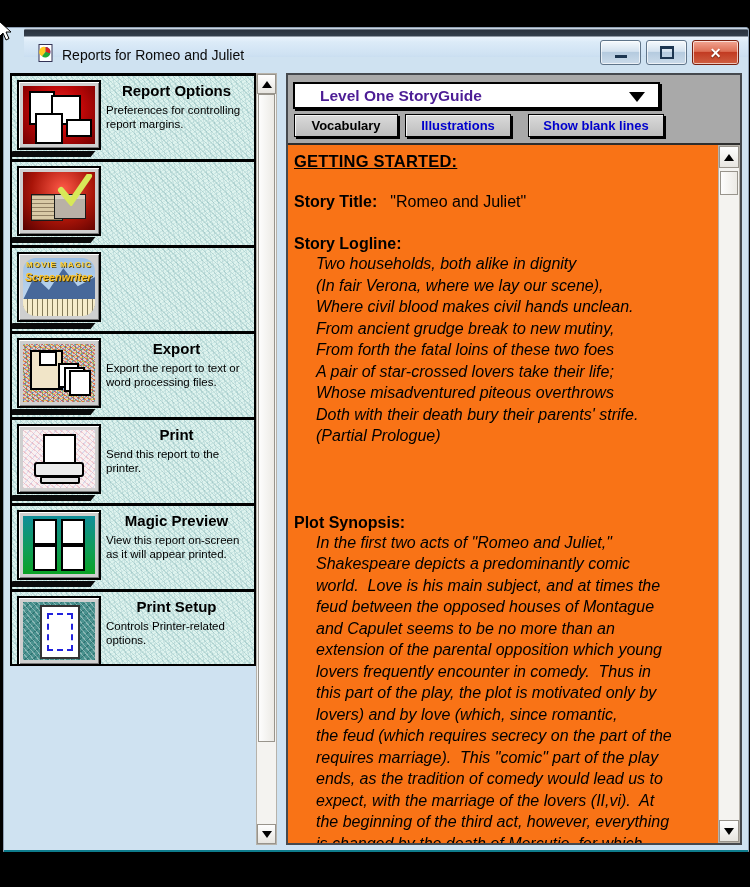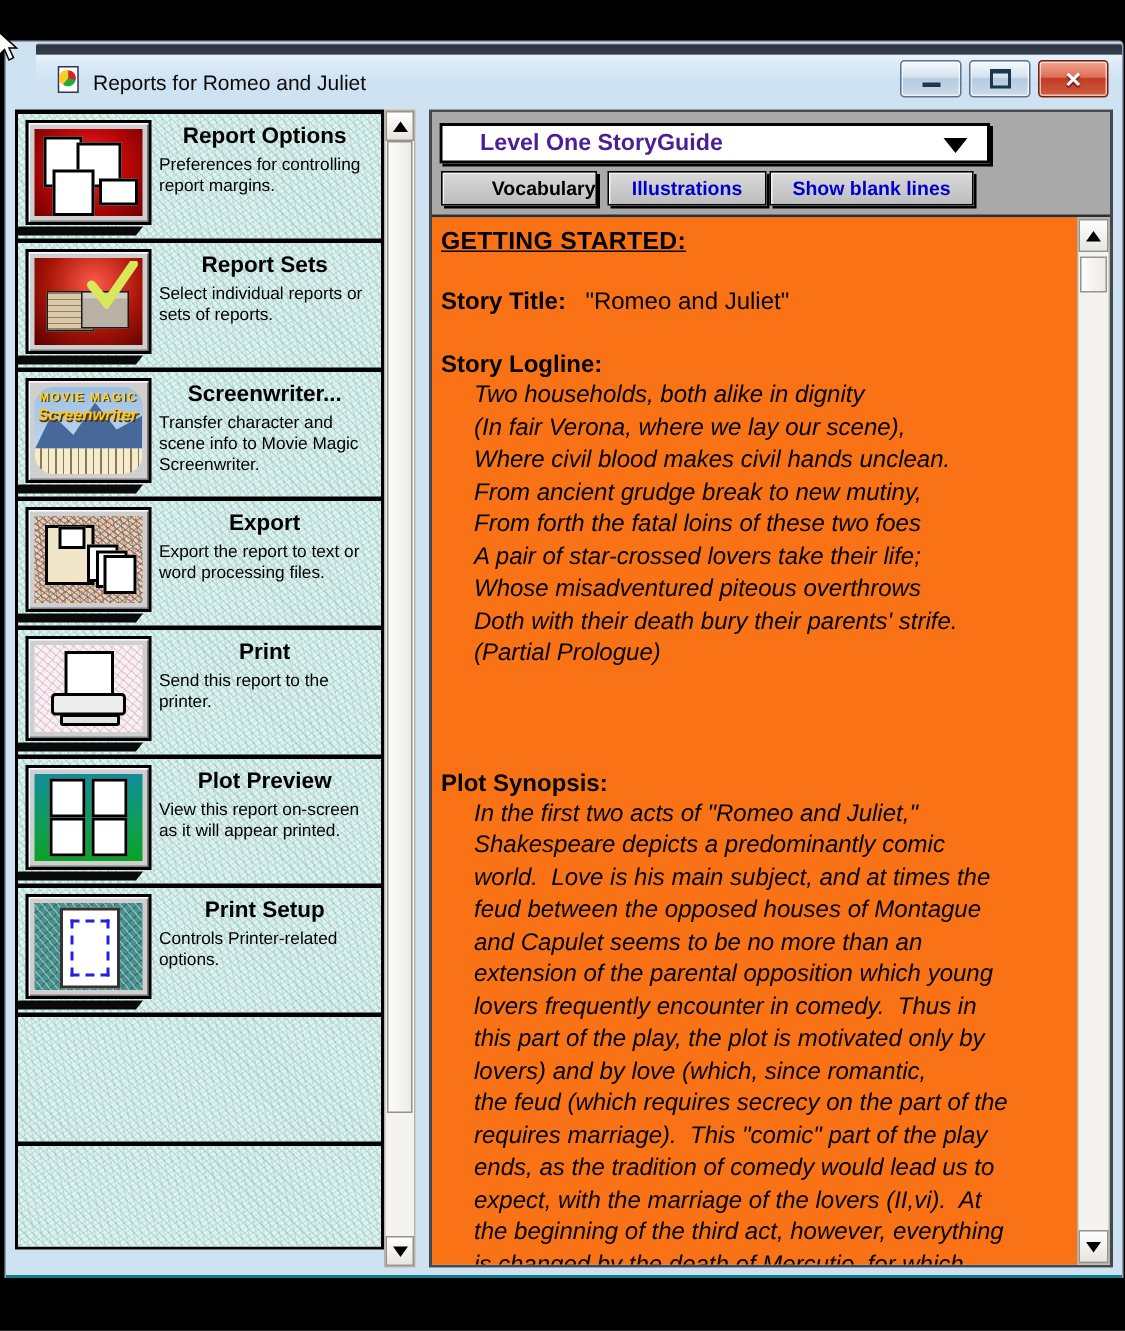--- a/index.html
+++ b/index.html
@@ -23,21 +23,21 @@
   .cap-btn.close{width:45px;border-color:#78200f;
     background:linear-gradient(#f2a693,#dd6f55 45%,#c23b22 50%,#cf5f42);}
   .glyph-min{width:12px;height:3px;background:#1d3click651;background:#1d3651;margin-top:7px;}
   .glyph-max{width:10px;height:8px;border:2px solid #1d3651;border-top-width:3px;background:transparent;}
   .glyph-close{color:#fff;font-size:14px;font-weight:bold;line-height:14px;
     text-shadow:0 1px 1px rgba(90,20,8,.9);}
 
   .client{position:absolute;left:1px;right:1px;top:43px;bottom:0;background:#cfe2f1;}
 
   
-  .sidebar{position:absolute;left:5px;top:2px;width:246px;height:760px;
+  .sidebar{position:absolute;left:5px;top:2px;width:246px;height:593px;
     border:2px solid #000;border-top-width:3px;box-sizing:border-box;background:#dcf2ee;
     display:flex;flex-direction:column;overflow:hidden;}
   .speckle{background-color:#def3ee;background-image:
     repeating-linear-gradient(45deg, rgba(110,165,165,.28) 0 1px, transparent 1px 4px),
     repeating-linear-gradient(-32deg, rgba(130,185,190,.22) 0 1px, transparent 1px 3px),
     repeating-linear-gradient(78deg, rgba(90,140,155,.16) 0 1px, transparent 1px 5px);}
   .side-row{display:flex;height:83px;min-height:83px;border-bottom:3px solid #000;position:relative;}
   .side-row.empty1{height:83px;}
   .side-row.empty2{flex:1;border-bottom:none;}
   .icon-frame{position:relative;margin:4px 0 0 5px;width:84px;height:70px;box-sizing:border-box;
@@ -111,23 +111,23 @@
     border-bottom:2px solid #2e2e2e;box-sizing:border-box;}
   .report-select{position:absolute;left:5px;top:7px;width:367px;height:27px;box-sizing:border-box;
     background:#fff;border:2px solid #000;box-shadow:2px 2px 0 #000;}
   .report-select .val{position:absolute;left:25px;top:3px;font-size:15.5px;font-weight:bold;color:#4c1d95;}
   .dd-arrow{position:absolute;right:13px;top:8px;width:0;height:0;
     border-left:8px solid transparent;border-right:8px solid transparent;border-top:10px solid #000;}
   .tb-btn{position:absolute;top:39px;height:23px;box-sizing:border-box;
     background:linear-gradient(#dadada,#bdbdbd);border:1px solid #000;
     box-shadow:2px 2px 0 #000, inset 1px 1px 0 #f4f4f4;
     font-size:13px;font-weight:bold;display:flex;align-items:center;justify-content:center;}
-  .tb-btn.b1{left:6px;width:104px;color:#000;justify-content:flex-end;}
+  .tb-btn.b1{left:6px;width:104px;color:#000;}
   .tb-btn.b2{left:117px;width:106px;color:#0000cd;}
-  .tb-btn.b3{left:225px;width:136px;color:#0000cd;}
+  .tb-btn.b3{left:240px;width:136px;color:#0000cd;}
 
   .report-body{position:absolute;left:0;right:22px;top:70px;bottom:0;background:#f97316;
     overflow:hidden;padding:7px 4px 0 6px;box-sizing:border-box;color:#000;font-size:16px;}
   .rb-heading{font-size:16.5px;font-weight:bold;text-decoration:underline;letter-spacing:.2px;}
   .story-title-row{margin-top:22px;}
   .story-title-row .lbl{font-weight:bold;}
   .story-title-row .val{margin-left:13px;}
   .block-label{font-weight:bold;margin-top:24px;}
   .block-label.synopsis{margin-top:67px;}
   .q-line{font-style:italic;padding-left:22px;line-height:21.5px;white-space:pre;}
@@ -191,39 +191,31 @@
         <div class="side-row speckle">
           <div class="icon-frame">
             <div class="icon-img rs-red">
               <div class="rs-stack"></div>
               <div class="rs-cube"></div>
               <svg style="position:absolute;right:2px;top:2px;" width="36" height="32" viewBox="0 0 36 32">
                 <polyline points="4,16 14,28 32,2" fill="none" stroke="#d8e858" stroke-width="6" stroke-linecap="round"></polyline>
               </svg>
             </div>
           </div>
-          <div class="side-text">
-            <div class="item-title">Report Sets</div>
-            <div class="item-desc">Select individual reports or sets of reports.</div>
-          </div>
         </div>
 
         <div class="side-row speckle">
           <div class="icon-frame">
             <div class="icon-img sw-sky">
               <div class="sw-mtn"></div>
               <div class="sw-t1">MOVIE MAGIC</div>
               <div class="sw-t2">Screenwriter</div>
               <div class="sw-kb"></div>
             </div>
           </div>
-          <div class="side-text">
-            <div class="item-title">Screenwriter...</div>
-            <div class="item-desc">Transfer character and scene info to Movie Magic Screenwriter.</div>
-          </div>
         </div>
 
         <div class="side-row speckle">
           <div class="icon-frame">
             <div class="icon-img ex-noise">
               <div class="ex-floppy"></div>
               <div class="card dots" style="right:16px;bottom:14px;width:21px;height:25px;"></div>
               <div class="card dots" style="right:10px;bottom:10px;width:21px;height:25px;"></div>
               <div class="card dots" style="right:4px;bottom:6px;width:22px;height:26px;"></div>
             </div>
@@ -251,21 +243,21 @@
         <div class="side-row speckle">
           <div class="icon-frame">
             <div class="icon-img pp-grad">
               <div class="pp-page dots" style="left:10px;top:3px;"></div>
               <div class="pp-page dots" style="right:10px;top:3px;"></div>
               <div class="pp-page dots" style="left:10px;bottom:3px;"></div>
               <div class="pp-page dots" style="right:10px;bottom:3px;"></div>
             </div>
           </div>
           <div class="side-text">
-            <div class="item-title">Plot Preview</div>
+            <div class="item-title">Magic Preview</div>
             <div class="item-desc">View this report on-screen as it will appear printed.</div>
           </div>
         </div>
 
         <div class="side-row speckle">
           <div class="icon-frame">
             <div class="icon-img ps-teal">
               <div class="ps-page">
                   <div class="ps-margin"></div>
                 </div>

